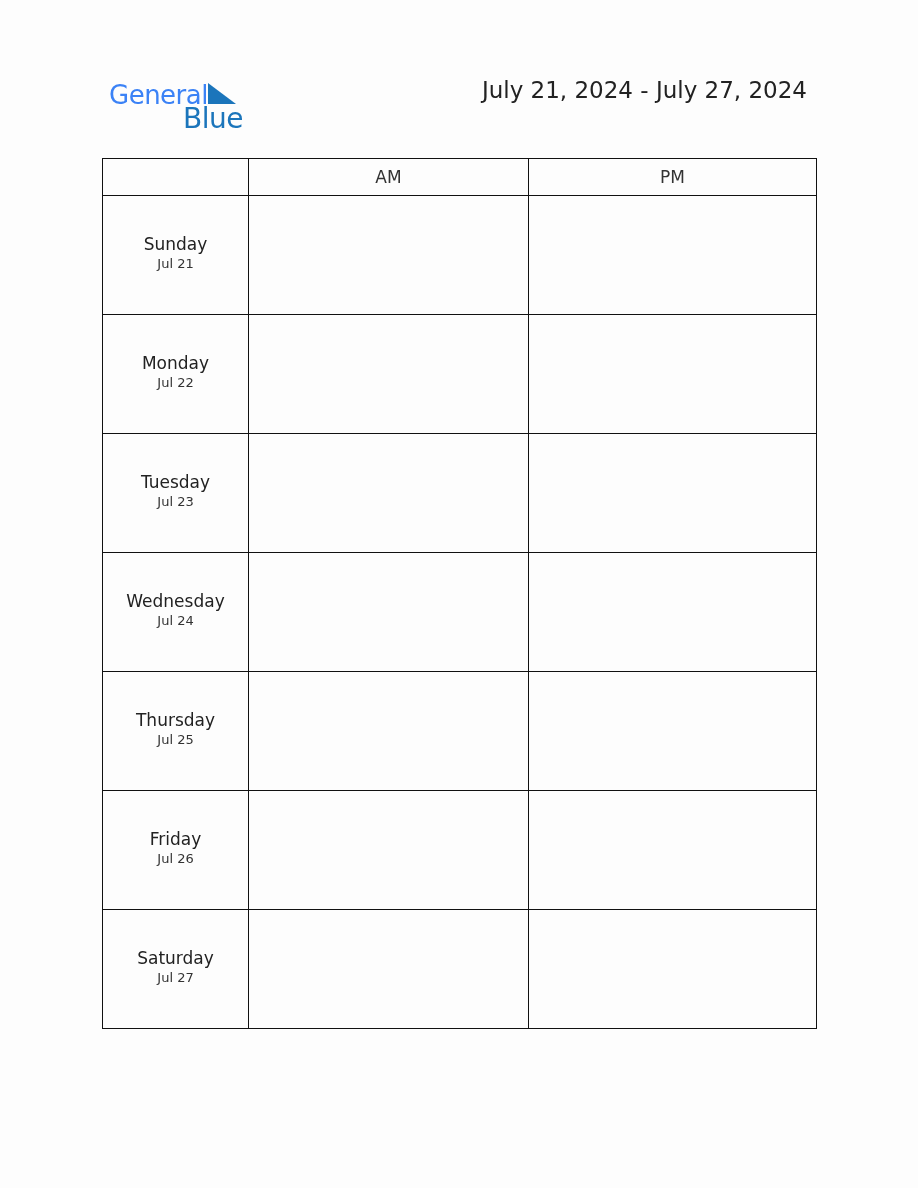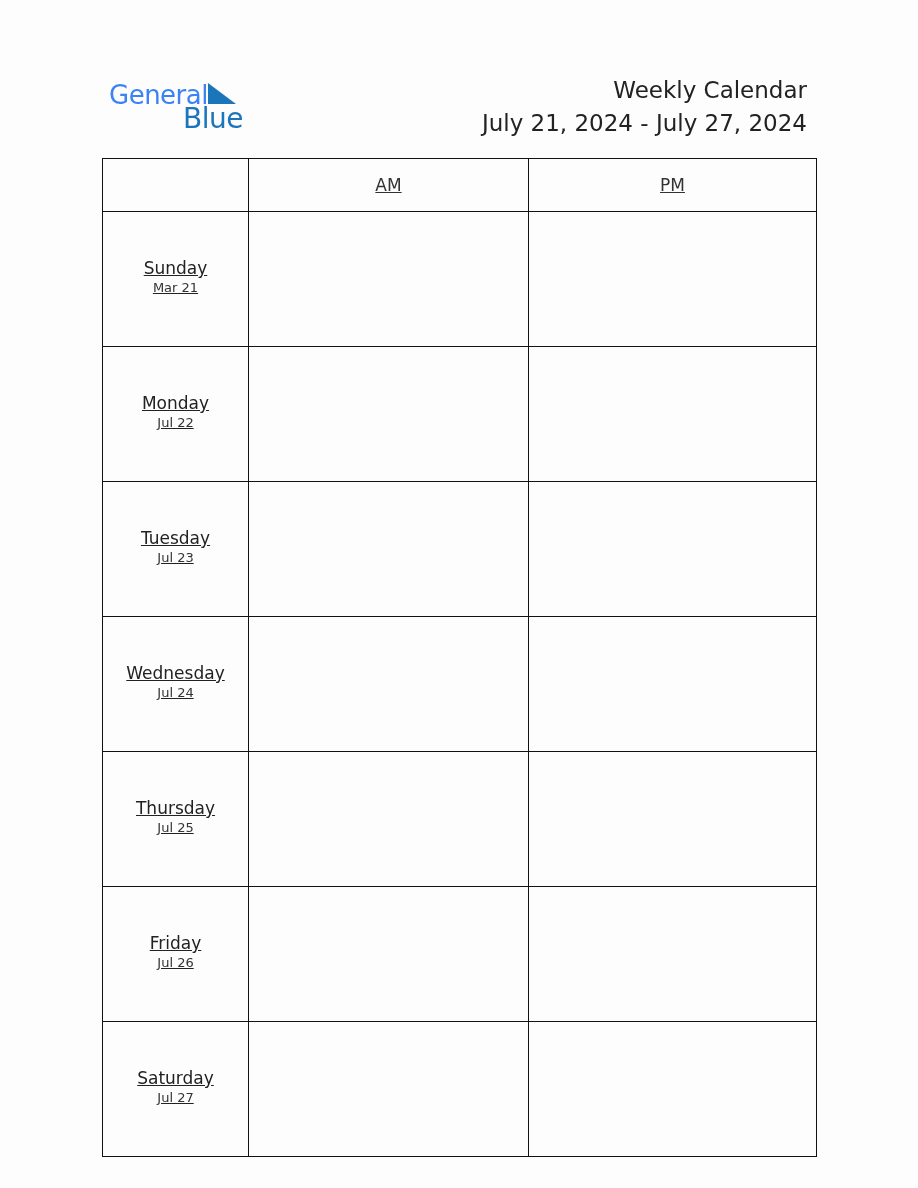--- a/index.html
+++ b/index.html
@@ -70,25 +70,24 @@
     table.cal {
       position: absolute;
       left: 102px;
       top: 158px;
       width: 714px;
       border-collapse: collapse;
       table-layout: fixed;
     }
     table.cal td, table.cal th {
       border: 1px solid #111;
-      padding: 8px;
+      padding: 0;
       text-align: center;
       vertical-align: middle;
       font-weight: normal;
-      text-decoration: underline;
     }
     table.cal col.c0 { width: 146px; }
     table.cal col.c1 { width: 280px; }
     table.cal col.c2 { width: 288px; }
     table.cal tr.head th {
       height: 36px;
       font-size: 17px;
       color: #333;
     }
     table.cal tr.day td {
@@ -111,40 +110,39 @@
 </head>
 <body>
 
 <div class="logo">
   <span class="general">General</span>
   <span class="tri"></span>
   <span class="blue">Blue</span>
 </div>
 
 <div class="title-block">
-  <div class="title">Weekly Calendar</div>
   <div class="range">July 21, 2024 - July 27, 2024</div>
 </div>
 
 <table class="cal">
   <colgroup>
     <col class="c0">
       <col class="c1">
       <col class="c2">
   </colgroup>
   <tbody>
       <tr class="head">
     <th></th>
     <th>AM</th>
     <th>PM</th>
   </tr>
   <tr class="day">
     <td>
       <span class="dayname">Sunday</span>
-      <span class="daydate">Mar 21</span>
+      <span class="daydate">Jul 21</span>
     </td>
     <td></td>
     <td></td>
   </tr>
   <tr class="day">
     <td>
       <span class="dayname">Monday</span>
       <span class="daydate">Jul 22</span>
     </td>
     <td></td>

